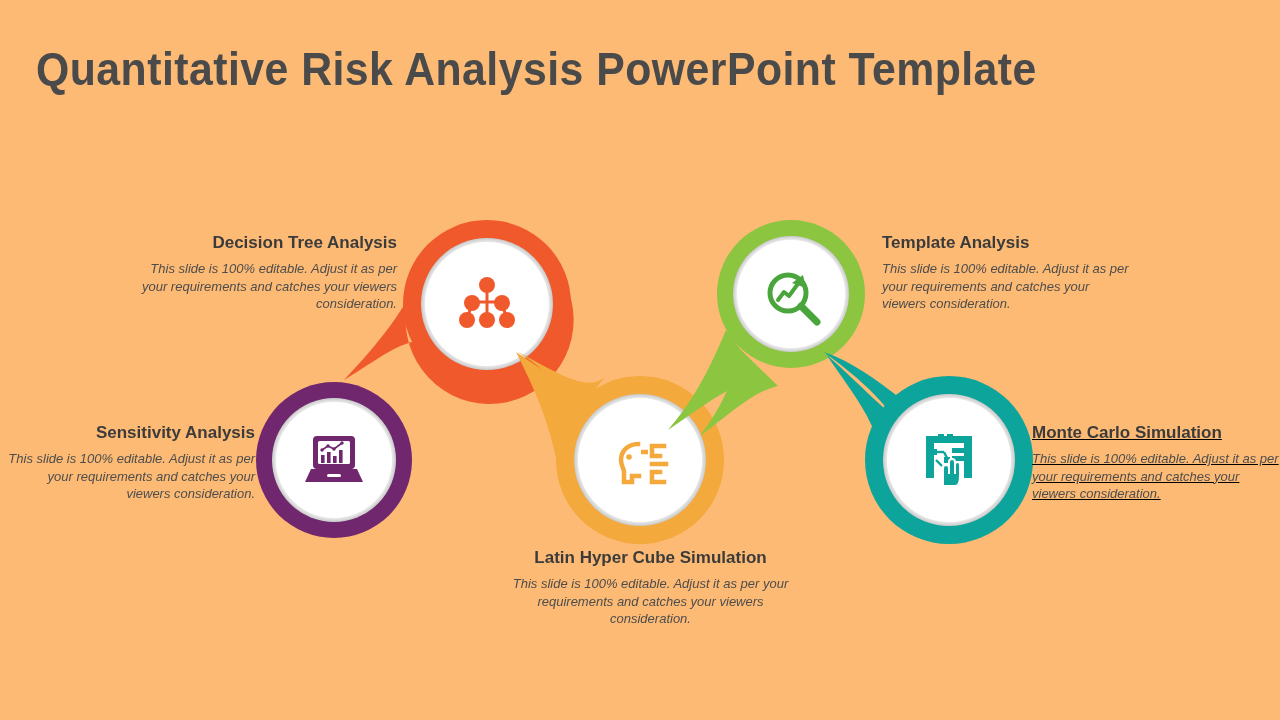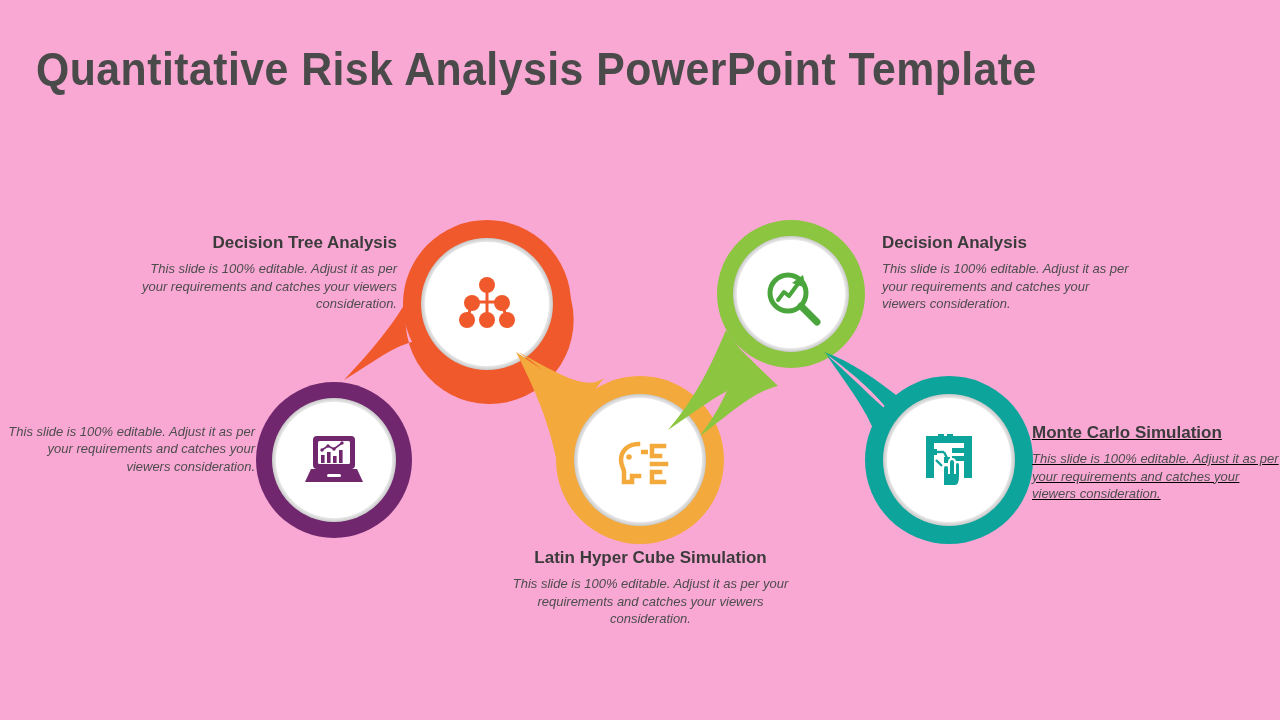--- a/index.html
+++ b/index.html
@@ -5,21 +5,21 @@
   * { box-sizing: border-box; margin: 0; padding: 0; }
   html, body {
     width: 1280px; height: 720px;
     background: #ffffff;
     font-family: "Liberation Sans", sans-serif;
     overflow: hidden;
   }
   #slide {
     position: relative;
     width: 1280px; height: 720px;
-    background: #f9a8d4;
+    background: #fdba74;
   }
 
   
   .slide-title {
     position: absolute;
     left: 36px; top: 44px;
     width: 1150px;
     font-size: 46px;
     font-weight: bold;
     color: #4a4a4a;
@@ -265,30 +265,31 @@
                C 46 56 44 60 41 60 Z" fill="#0DA49B" stroke="#ffffff" stroke-width="2"></path>
     </svg>
   </div>
 
   <div class="txt-block tb-decision align-right">
     <div class="txt-title">Decision Tree Analysis</div>
     <div class="txt-body">This slide is 100%  editable. Adjust it as per your requirements and catches your viewers consideration.</div>
   </div>
 
   <div class="txt-block tb-sensitivity align-right">
+    <div class="txt-title">Sensitivity Analysis</div>
     <div class="txt-body">This slide is 100%  editable. Adjust it as per your requirements and catches your viewers consideration.</div>
   </div>
 
   <div class="txt-block tb-latin align-center">
     <div class="txt-title">Latin Hyper Cube Simulation</div>
     <div class="txt-body">This slide is 100%  editable. Adjust it as per your requirements and catches your viewers consideration.</div>
   </div>
 
   <div class="txt-block tb-scenario align-left">
-    <div class="txt-title">Decision Analysis</div>
+    <div class="txt-title">Template Analysis</div>
     <div class="txt-body">This slide is 100%  editable. Adjust it as per your requirements and catches your viewers consideration.</div>
   </div>
 
   <div class="txt-block tb-monte align-left">
     <div class="txt-title">Monte Carlo Simulation</div>
     <div class="txt-body">This slide is 100%  editable. Adjust it as per your requirements and catches your viewers consideration.</div>
   </div>
 
 </div>
 

